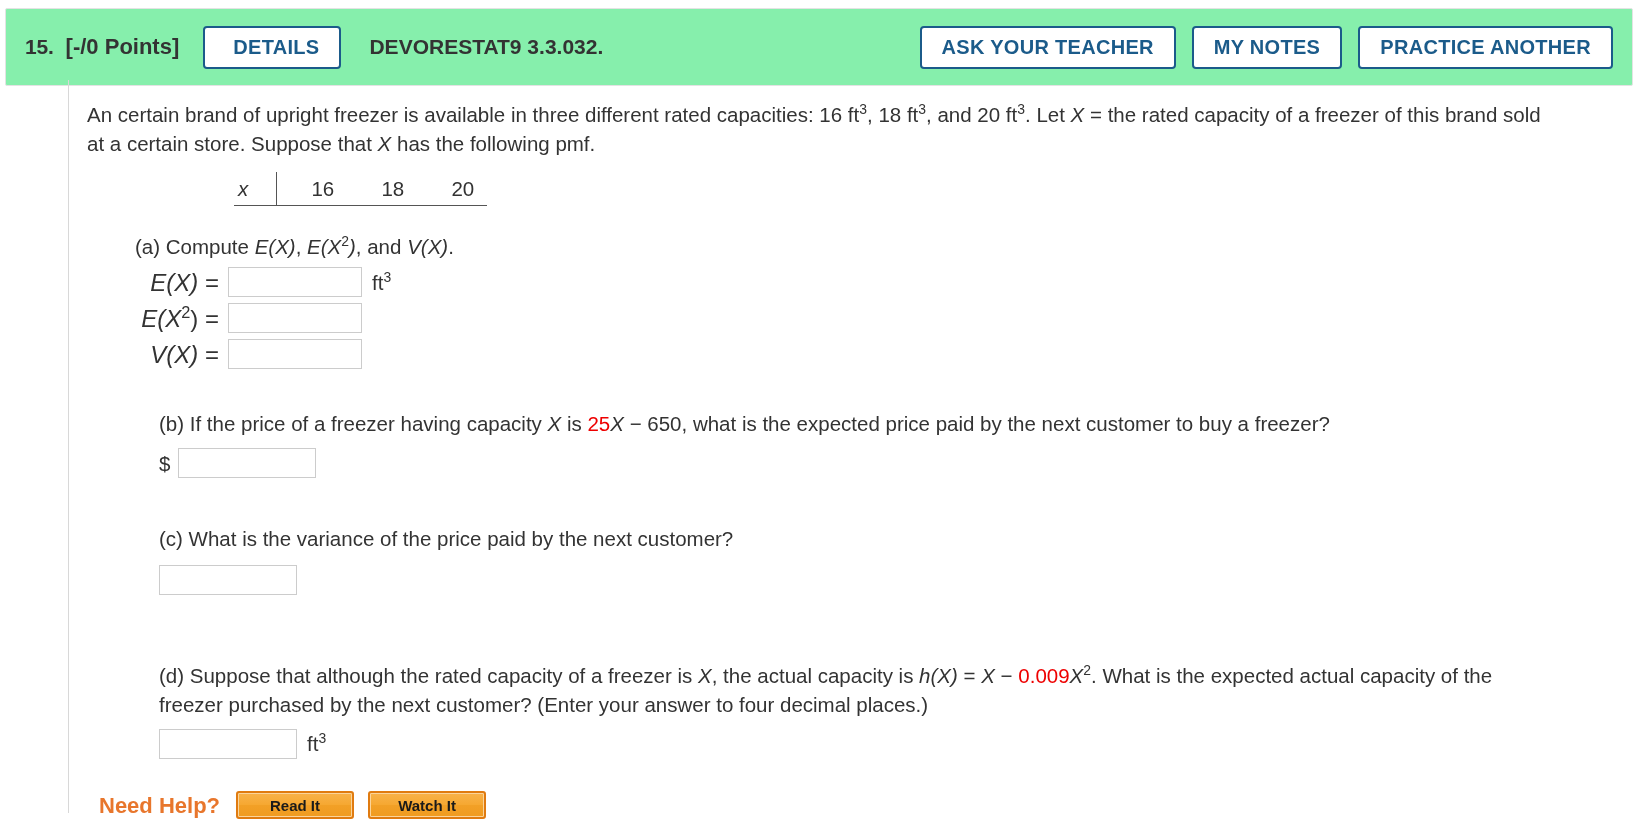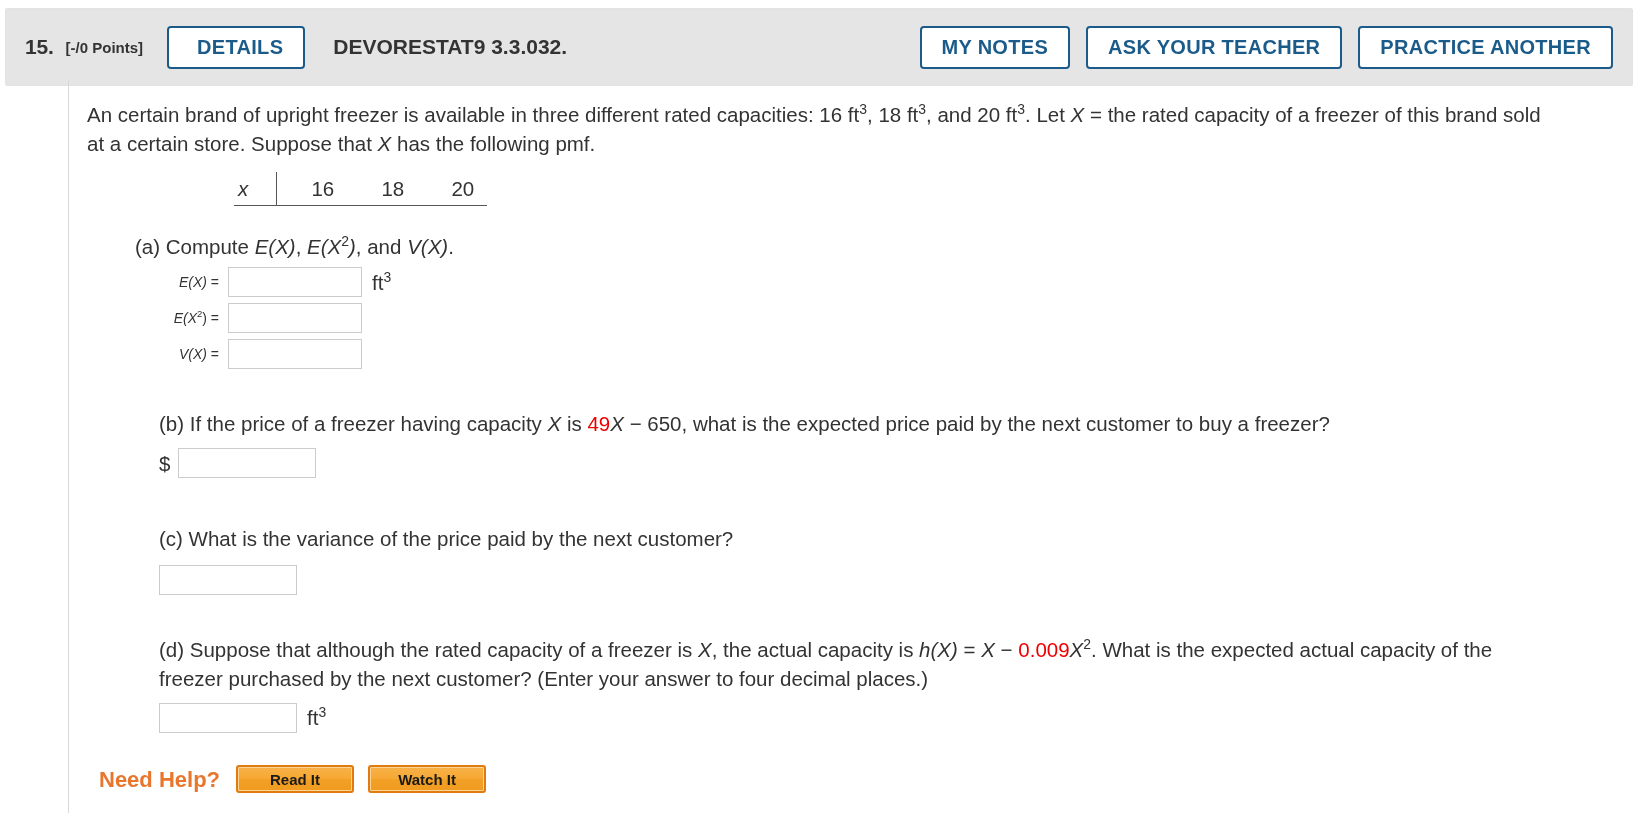--- a/index.html
+++ b/index.html
@@ -22,37 +22,37 @@
     background: #ffffff;
   }
 
   
   .qheader {
     position: absolute;
     left: 5px;
     top: 8px;
     width: 1628px;
     height: 78px;
-    background: #e5e5e5;
+    background: #86efac;
     border: 1px solid #e3e3e3;
     border-radius: 2px;
     box-sizing: border-box;
     display: flex;
     align-items: center;
   }
   .qnum {
     font-size: 21px;
     font-weight: bold;
     color: #333333;
     margin-left: 19px;
     letter-spacing: -0.2px;
     white-space: nowrap;
   }
   .qpoints {
-    font-size: 15px;
+    font-size: 22px;
     font-weight: bold;
     color: #333333;
     margin-left: 12px;
     white-space: nowrap;
   }
   .btn-outline {
     border: 2px solid #1b5b8a;
     background: #ffffff;
     color: #1b5b8a;
     font-family: "Liberation Sans", sans-serif;
@@ -134,32 +134,32 @@
   .pmf .pval { color: #ee0000; }
 
   
   .part {
     margin-left: 72px;
     width: 1400px;
   }
   .part-a { margin-top: 26px; margin-left: 48px; }
   .part-b { margin-top: 40px; }
   .part-c { margin-top: 46px; }
-  .part-d { margin-top: 40px; }
+  .part-d { margin-top: 66px; }
 
   .ansrow {
     display: flex;
     align-items: center;
     margin-top: 6px;
   }
   .ansrow .lhs {
     display: inline-block;
     text-align: right;
     white-space: nowrap;
-    font-size: 14px;
+    font-size: 24px;
   }
   .lhs-w { width: 84px; }
   input.ansbox {
     border: 1px solid #cccccc;
     background: #ffffff;
     height: 30px;
     width: 134px;
     box-sizing: border-box;
     font-family: "Liberation Sans", sans-serif;
     font-size: 18px;
@@ -230,22 +230,22 @@
 <body>
 
 <div class="page">
 
   <div class="qheader">
     <span class="qnum">15.</span>
     <span class="qpoints">[-/0 Points]</span>
     <button class="btn-outline btn-details">DETAILS</button>
     <span class="qcode">DEVORESTAT9 3.3.032.</span>
     <div class="header-right">
+      <button class="btn-outline">ASK YOUR TEACHER</button>
       <button class="btn-outline">MY NOTES</button>
-      <button class="btn-outline">ASK YOUR TEACHER</button>
       <button class="btn-outline">PRACTICE ANOTHER</button>
     </div>
   </div>
 
   <div class="content-wrap">
     <div class="content">
 
       <div class="stem">
         <span>An certain brand of upright freezer is available in three different rated capacities: 16 ft</span><sup class="exp">3</sup><span>, 18 ft</span><sup class="exp">3</sup><span>, and 20 ft</span><sup class="exp">3</sup><span>. Let </span><i class="v">X</i><span> = the rated capacity of a freezer of this brand sold at a certain store. Suppose that </span><i class="v">X</i><span> has the following pmf.</span>
       </div>
@@ -278,21 +278,21 @@
         </div>
 
         <div class="ansrow">
           <span class="lhs lhs-w"><i class="v">V(X)</i><span> =</span></span>
           <input class="ansbox" type="text" value="" style="">
         </div>
       </div>
 
       <div class="part part-b">
         <div>
-          <span>(b) If the price of a freezer having capacity </span><i class="v">X</i><span> is </span><span class="red">49</span><i class="v">X</i><span> − 650, what is the expected price paid by the next customer to buy a freezer?</span>
+          <span>(b) If the price of a freezer having capacity </span><i class="v">X</i><span> is </span><span class="red">25</span><i class="v">X</i><span> − 650, what is the expected price paid by the next customer to buy a freezer?</span>
         </div>
         <div class="brow-dollar">
           <span class="dollar">$</span>
           <input class="ansbox" type="text" value="" style="">
         </div>
       </div>
 
       <div class="part part-c">
         <div>(c) What is the variance of the price paid by the next customer?</div>
         <div class="crow">

